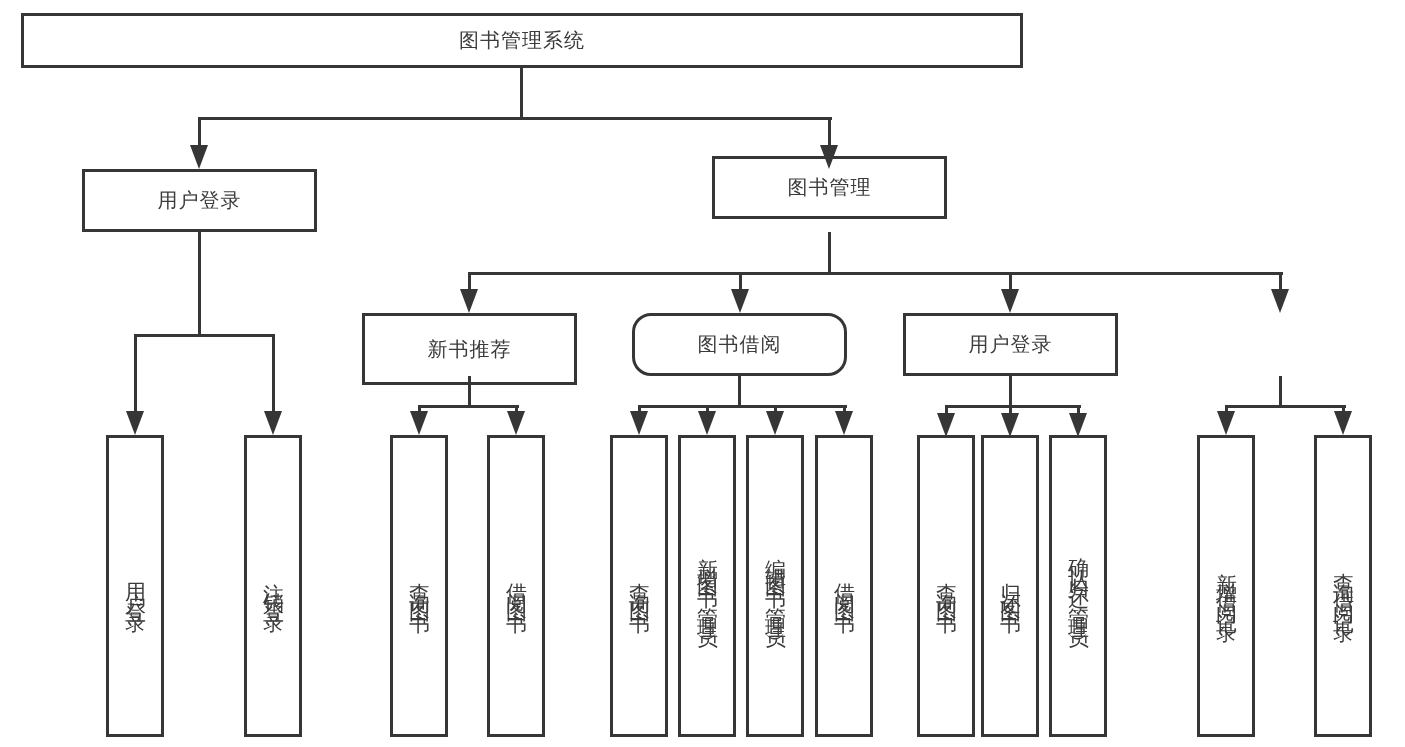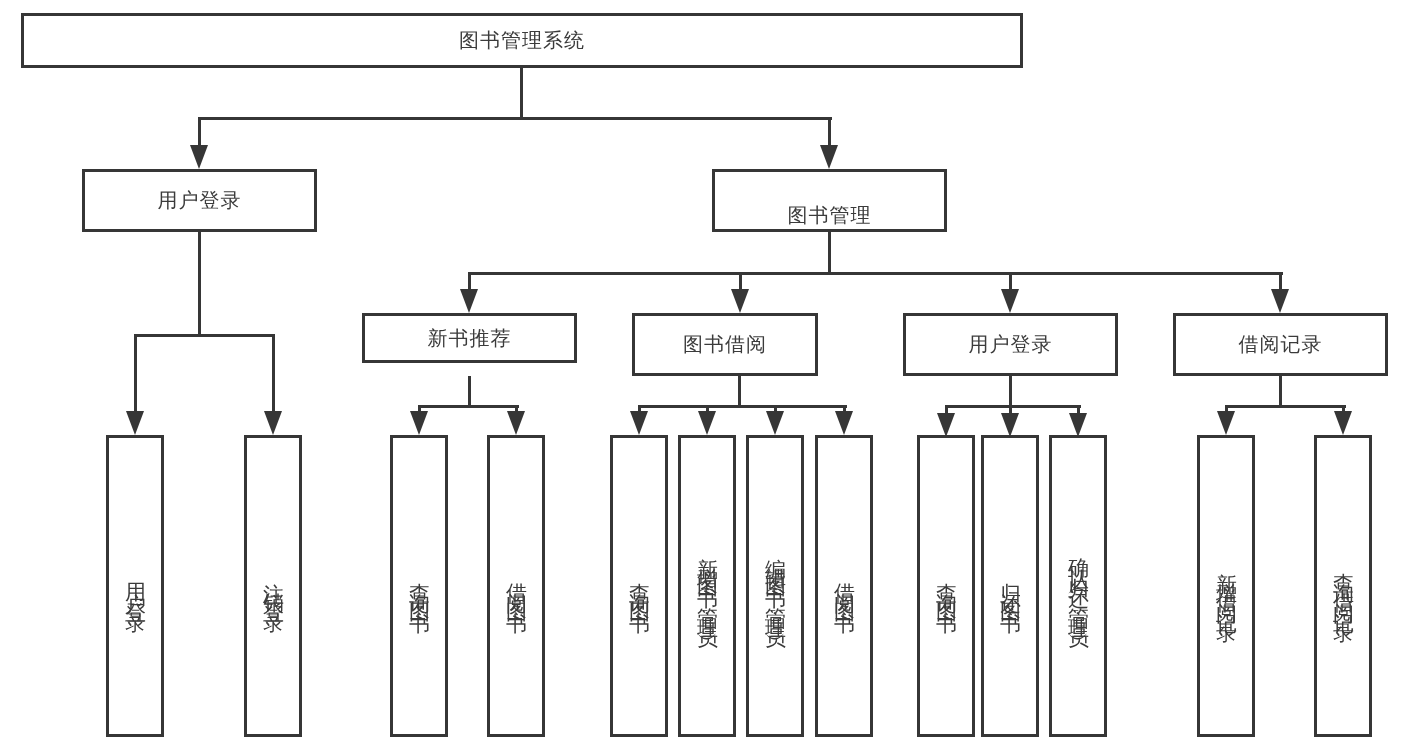--- a/index.html
+++ b/index.html
@@ -54,35 +54,32 @@
 
 <div class="canvas">
 
   <div class="node h" style="left:21px; top:13px; width:1002px; height:55px;">
     <span class="lbl">图书管理系统</span>
   </div>
 
   <div class="node h" style="left:82px; top:169px; width:235px; height:63px;">
     <span class="lbl">用户登录</span>
   </div>
-  <div class="node h" style="left:712px; top:169px; width:235px; height:63px;align-items:flex-end;">
+  <div class="node h" style="left:712px; top:156px; width:235px; height:63px;">
     <span class="lbl">图书管理</span>
   </div>
 
-  <div class="node h" style="left:362px; top:313px; width:215px; height:50px;">
+  <div class="node h" style="left:362px; top:313px; width:215px; height:72px;">
     <span class="lbl">新书推荐</span>
   </div>
-  <div class="node h" style="left:632px; top:313px; width:186px; height:63px;">
+  <div class="node h" style="left:632px; top:313px; width:215px; height:63px;border-radius:19px;">
     <span class="lbl">图书借阅</span>
   </div>
   <div class="node h" style="left:903px; top:313px; width:215px; height:63px;">
     <span class="lbl">用户登录</span>
-  </div>
-  <div class="node h" style="left:1173px; top:313px; width:215px; height:63px;">
-    <span class="lbl">借阅记录</span>
   </div>
 
   <div class="node v" style="left:106px; top:435px; width:58px; height:302px;">
     <span class="lbl">用户登录</span>
   </div>
   <div class="node v" style="left:244px; top:435px; width:58px; height:302px;">
     <span class="lbl">注销登录</span>
   </div>
 
   <div class="node v" style="left:390px; top:435px; width:58px; height:302px;">

